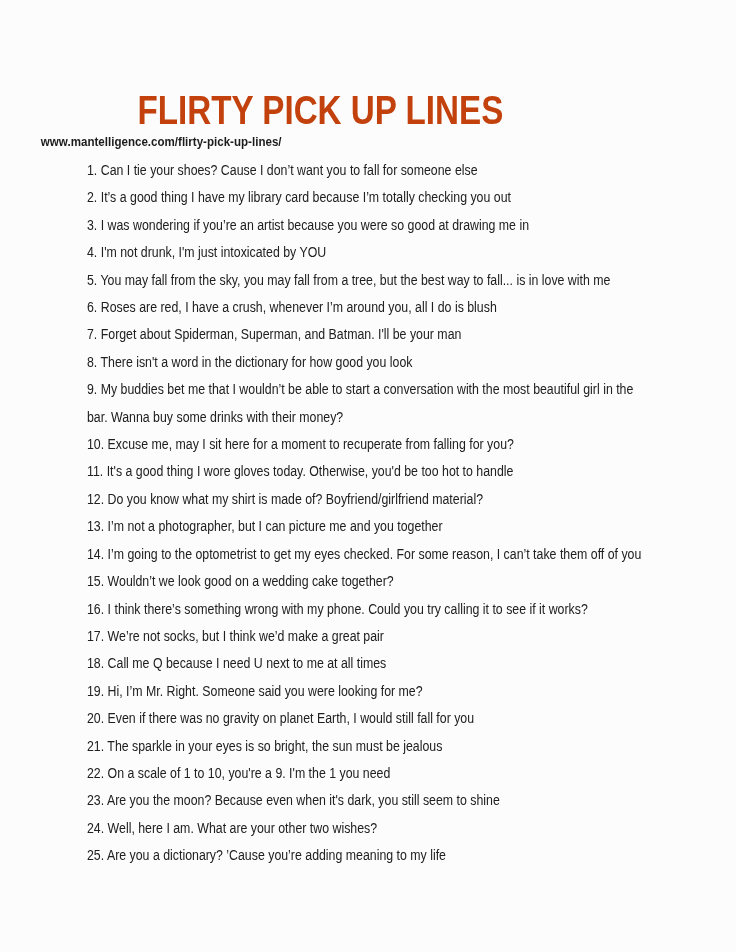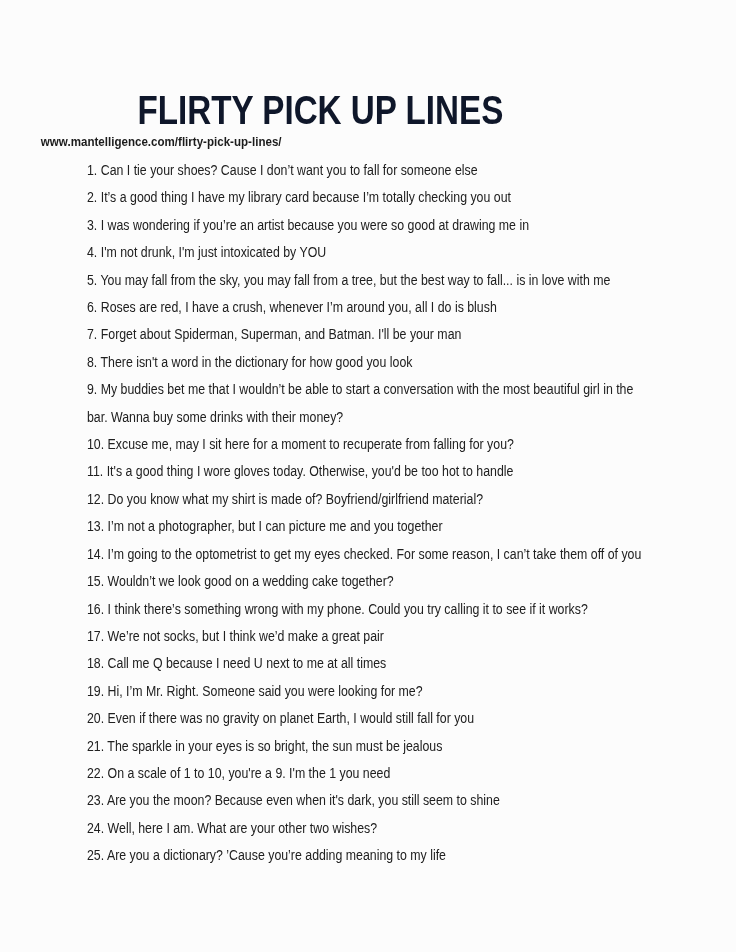--- a/index.html
+++ b/index.html
@@ -21,21 +21,21 @@
   .title {
     position: absolute;
     top: 90px;
     left: 0;
     width: 640px;
     margin: 0;
     text-align: center;
     font-size: 40px;
     line-height: 40px;
     font-weight: 700;
-    color: #0f172a;
+    color: #c2410c;
     white-space: nowrap;
   }
   .title .squeeze {
     display: inline-block;
     transform: scaleX(0.83);
   }
   .source-url {
     position: absolute;
     top: 134px;
     left: 0;

